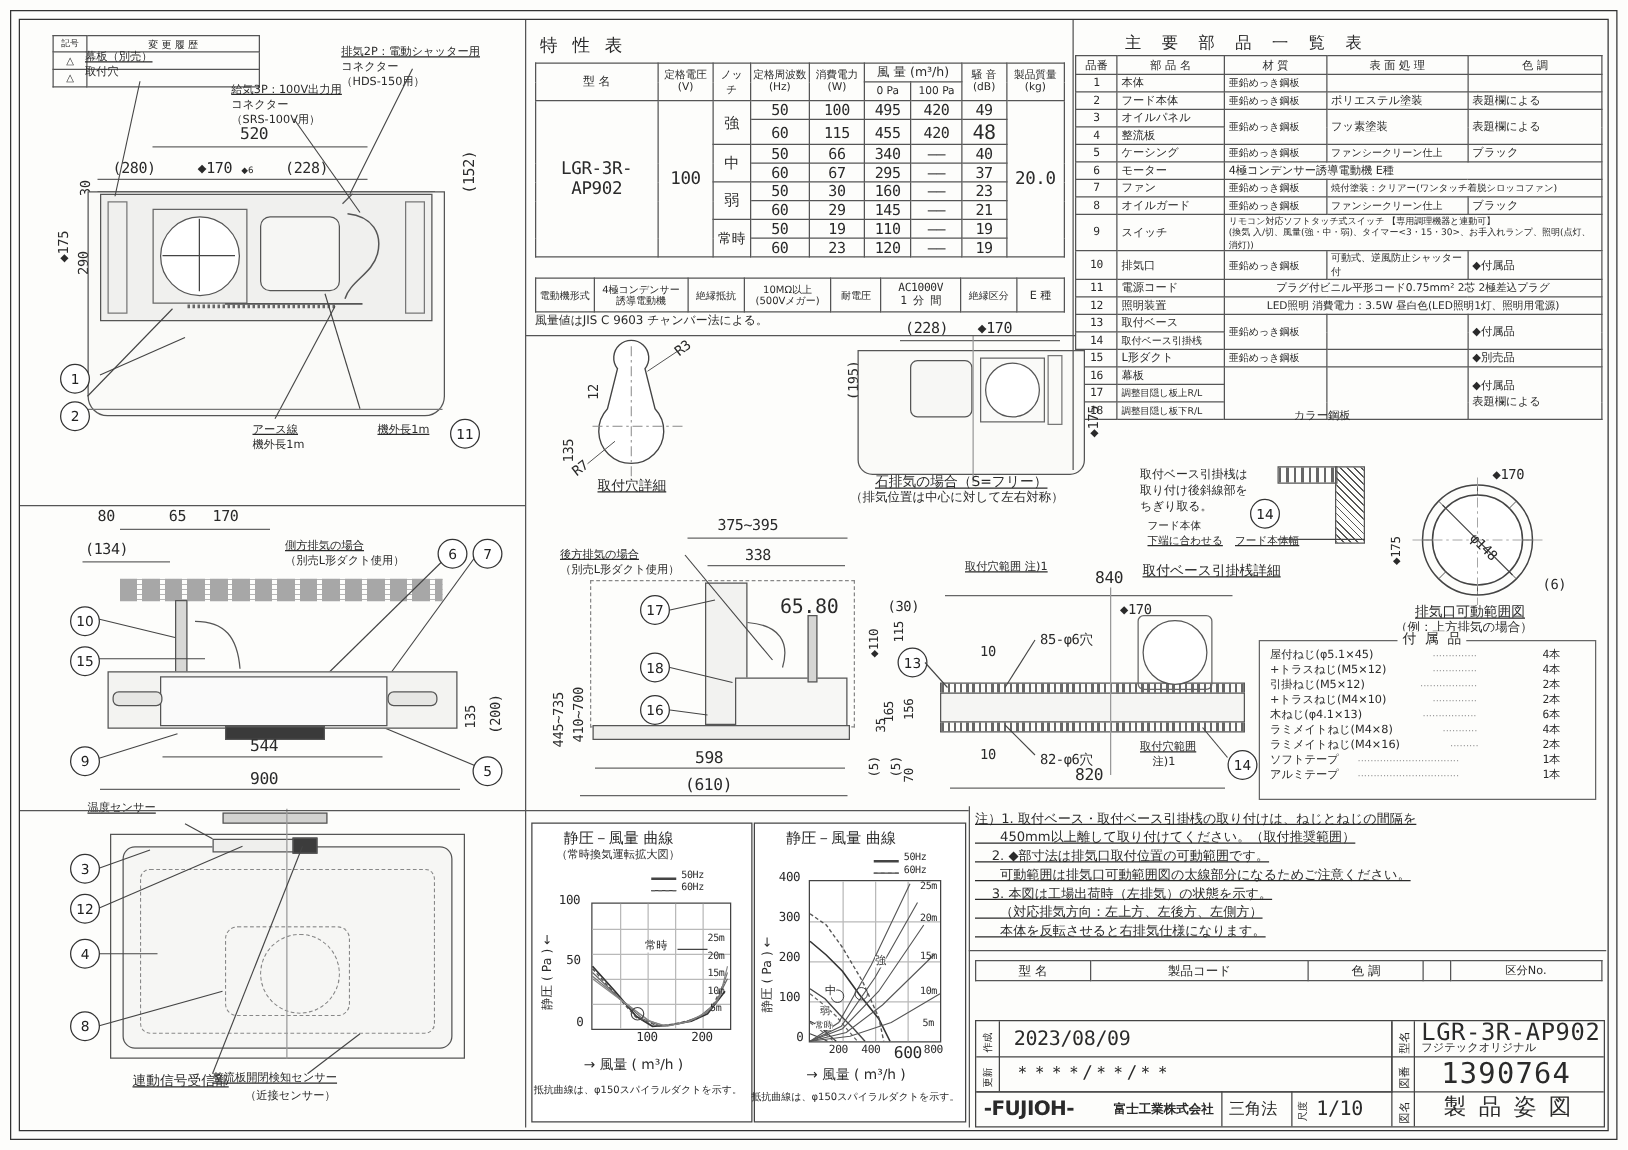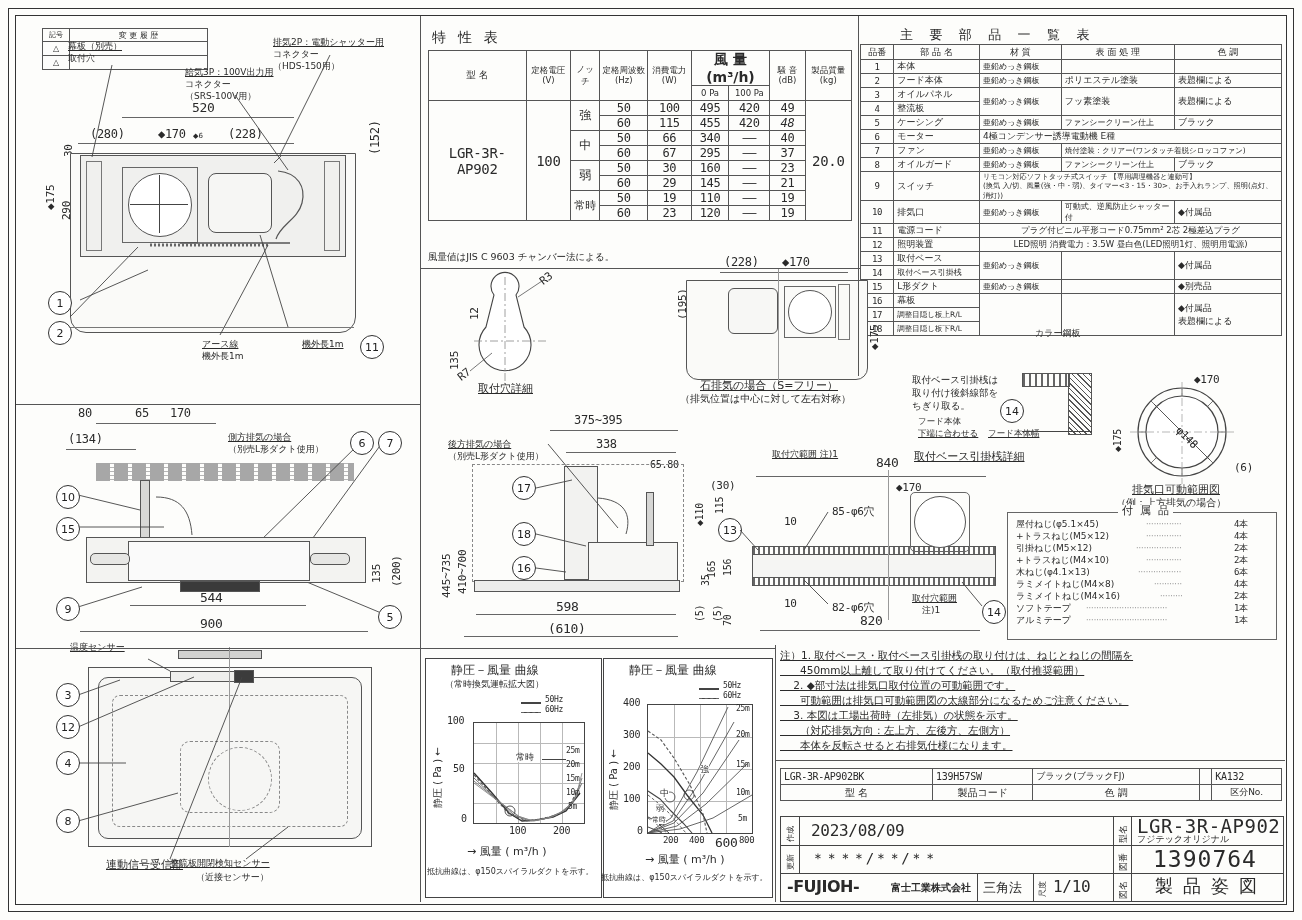--- a/index.html
+++ b/index.html
@@ -201,21 +201,21 @@
 
   <div class="txt" style="left:432px;top:30px;font-size:14px;letter-spacing:1px;">特  性  表</div>
   <table class="tbl t-char" style="left:428px;top:50px;width:424px;">
     <tbody>
         <tr>
       <td rowspan="2" style="width:108px;height:15px;">型    名</td>
       <td rowspan="2" style="width:44px;font-size:8.5px;line-height:1.15;">定格電圧<br>(V)</td>
       <td rowspan="2" style="width:28px;font-size:8.5px;">ノッチ</td>
       <td rowspan="2" style="width:50px;font-size:8.5px;line-height:1.15;">定格周波数<br>(Hz)</td>
       <td rowspan="2" style="width:44px;font-size:8.5px;line-height:1.15;">消費電力<br>(W)</td>
-      <td colspan="2" style="font-size:14px;font-weight:bold;">風  量  (m³/h)</td>
+      <td colspan="2" style="font-size:10px;">風  量  (m³/h)</td>
       <td rowspan="2" style="width:34px;font-size:8.5px;line-height:1.15;">騒  音<br>(dB)</td>
       <td rowspan="2" style="width:44px;font-size:8.5px;line-height:1.15;">製品質量<br>(kg)</td>
     </tr>
     <tr>
       <td style="width:36px;height:14px;font-size:8.5px;">0 Pa</td>
       <td style="width:40px;font-size:8.5px;margin-top:44px;">100 Pa</td>
     </tr>
 
     <tr>
       <td rowspan="8" class="cellbig num">LGR-3R-AP902</td>
@@ -226,21 +226,21 @@
       <td class="num" style="font-size:12px;">495</td>
       <td class="num" style="font-size:12px;">420</td>
       <td class="num" style="font-size:12px;">49</td>
       <td rowspan="8" class="cellbig num">20.0</td>
     </tr>
     <tr>
       <td class="num" style="height:14px;font-size:12px;">60</td>
       <td class="num" style="font-size:12px;">115</td>
       <td class="num" style="font-size:12px;">455</td>
       <td class="num" style="font-size:12px;">420</td>
-      <td class="num" style="font-size:12px;font-style:italic;">48</td>
+      <td class="num" style="font-size:16px;">48</td>
     </tr>
     <tr>
       <td rowspan="2" style="font-size:12px;">中</td>
       <td class="num" style="height:14px;font-size:12px;">50</td>
       <td class="num" style="font-size:12px;">66</td>
       <td class="num" style="font-size:12px;">340</td>
       <td class="num" style="font-size:12px;">——</td>
       <td class="num" style="font-size:12px;">40</td>
     </tr>
     <tr>
@@ -276,20 +276,34 @@
     <tr>
       <td class="num" style="height:14px;font-size:12px;">60</td>
       <td class="num" style="font-size:12px;">23</td>
       <td class="num" style="font-size:12px;">120</td>
       <td class="num" style="font-size:12px;">——</td>
       <td class="num" style="font-size:12px;">19</td>
     </tr>
   </tbody>
     </table>
 
+  <table class="tbl t-char" style="left:428px;top:222px;width:424px;">
+    <tbody>
+        <tr>
+      <td style="width:46px;height:26px;font-size:8px;">電動機形式</td>
+      <td style="width:78px;font-size:8px;line-height:1.15;">4極コンデンサー<br>誘導電動機</td>
+      <td style="width:44px;font-size:8px;">絶縁抵抗</td>
+      <td style="width:70px;font-size:8px;line-height:1.15;">10MΩ以上<br>(500Vメガー)</td>
+      <td style="width:38px;font-size:8px;">耐電圧</td>
+      <td style="width:62px;font-size:9px;line-height:1.15;" class="num">AC1000V<br>1 分 間</td>
+      <td style="width:44px;font-size:8px;">絶縁区分</td>
+      <td style="width:36px;font-size:9px;">E  種</td>
+    </tr>
+  </tbody>
+    </table>
   <div class="txt" style="left:428px;top:252px;font-size:9.5px;">風量値はJIS C 9603 チャンバー法による。</div>
 
   <div class="txt" style="left:900px;top:28px;font-size:13px;letter-spacing:1px;">主   要   部   品   一   覧   表</div>
   <table class="tbl t-parts" style="left:860px;top:44px;width:422px;">
     <tbody>
         <tr>
       <td class="c" style="width:28px;height:14px;">品番</td>
       <td class="c" style="width:86px;">部  品  名</td>
       <td class="c" style="width:82px;">材    質</td>
       <td class="c" style="width:116px;">表 面 処 理</td>
@@ -420,21 +434,21 @@
     <div class="vtxt num" style="left:38px;top:45px;font-size:11px;">12</div>
     <div class="vtxt num" style="left:18px;top:95px;font-size:11px;">135</div>
     <div class="txt ul" style="left:48px;top:108px;font-size:11px;">取付穴詳細</div>
   </div>
 
   <div style="position:absolute;left:428px;top:408px;width:300px;height:232px;">
     <div class="dim" style="left:122px;top:22px;width:128px;"></div>
     <div class="txt num" style="left:146px;top:6px;font-size:12px;">375~395</div>
     <div class="dim" style="left:138px;top:44px;width:110px;"></div>
     <div class="txt num" style="left:168px;top:30px;font-size:12px;">338</div>
-    <div class="txt num" style="left:196px;top:52px;font-size:10px;margin-left:26px;">65.80</div>
+    <div class="txt num" style="left:196px;top:69px;font-size:16px;">65.80</div>
 
     <div class="txt ul" style="left:20px;top:32px;font-size:9px;">後方排気の場合</div>
     <div class="txt" style="left:20px;top:44px;font-size:9px;">（別売L形ダクト使用）</div>
 
     <div class="vtxt num" style="left:12px;top:190px;font-size:11px;">445~735</div>
     <div class="vtxt num" style="left:28px;top:186px;font-size:11px;">410~700</div>
 
     <div class="part" style="left:136px;top:58px;width:32px;height:112px;background:#f2f2f0;"></div>
     <div class="part" style="left:160px;top:134px;width:88px;height:38px;background:#f7f7f5;"></div>
     <div class="part" style="left:218px;top:84px;width:6px;height:52px;background:#d6d6d4;"></div>
@@ -714,27 +728,20 @@
     <div class="txt num" style="left:86px;top:178px;font-size:9px;">400</div>
     <div class="txt num" style="left:112px;top:178px;font-size:13px;">600</div>
     <div class="txt num" style="left:136px;top:178px;font-size:9px;">800</div>
     <div class="txt" style="left:42px;top:196px;font-size:11px;">→ 風量 ( m³/h )</div>
     <div class="txt" style="left:-2px;top:216px;font-size:8px;">抵抗曲線は、φ150スパイラルダクトを示す。</div>
   </div>
 
   <table class="tbl t-code" style="left:780px;top:768px;width:502px;">
     <tbody>
     <tr>
-      <td class="num" style="height:15px;">LGR-3R-AP902BK</td>
-      <td class="num">139H57SW</td>
-      <td style="font-size:9px;">ブラック(ブラックFJ)</td>
-      <td></td>
-      <td class="num">KA132</td>
-    </tr>
-    <tr>
       <td class="c" style="height:15px;text-align:center;">型    名</td>
       <td class="c" style="text-align:center;">製品コード</td>
       <td class="c" style="text-align:center;">色       調</td>
       <td class="c"></td>
       <td class="c" style="text-align:center;font-size:9px;">区分No.</td>
     </tr>
   </tbody>
     </table>
 
   <div style="position:absolute;left:780px;top:816px;width:502px;height:84px;border:1px solid #444;">

